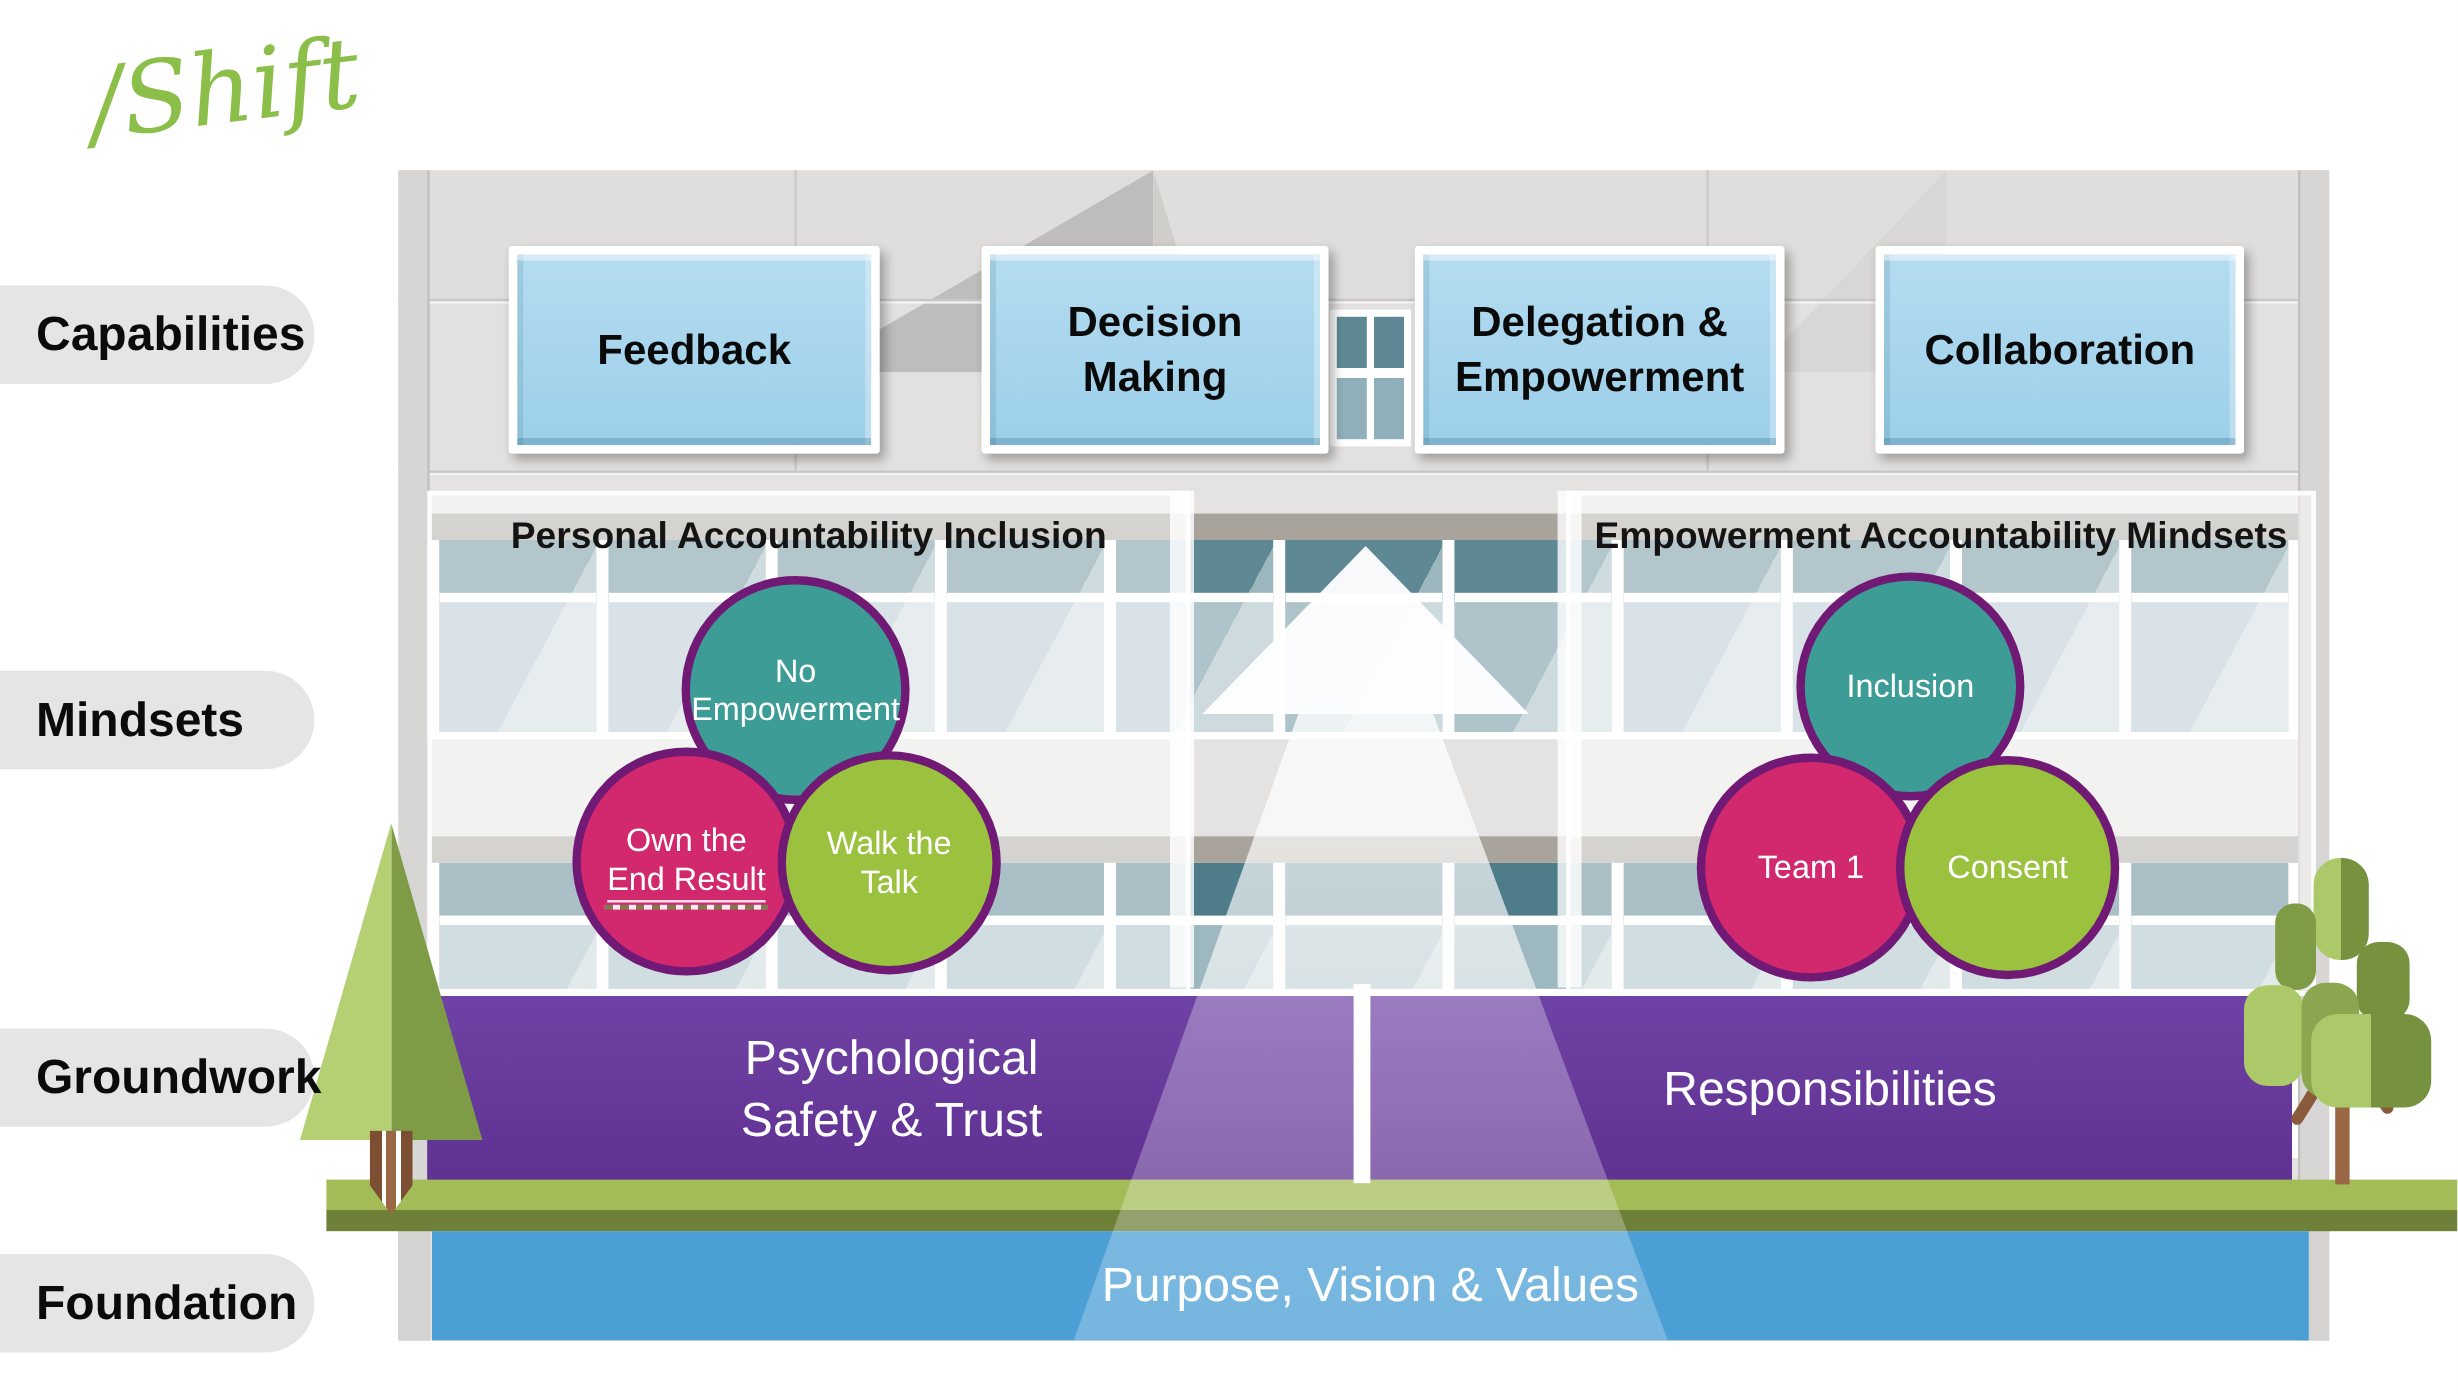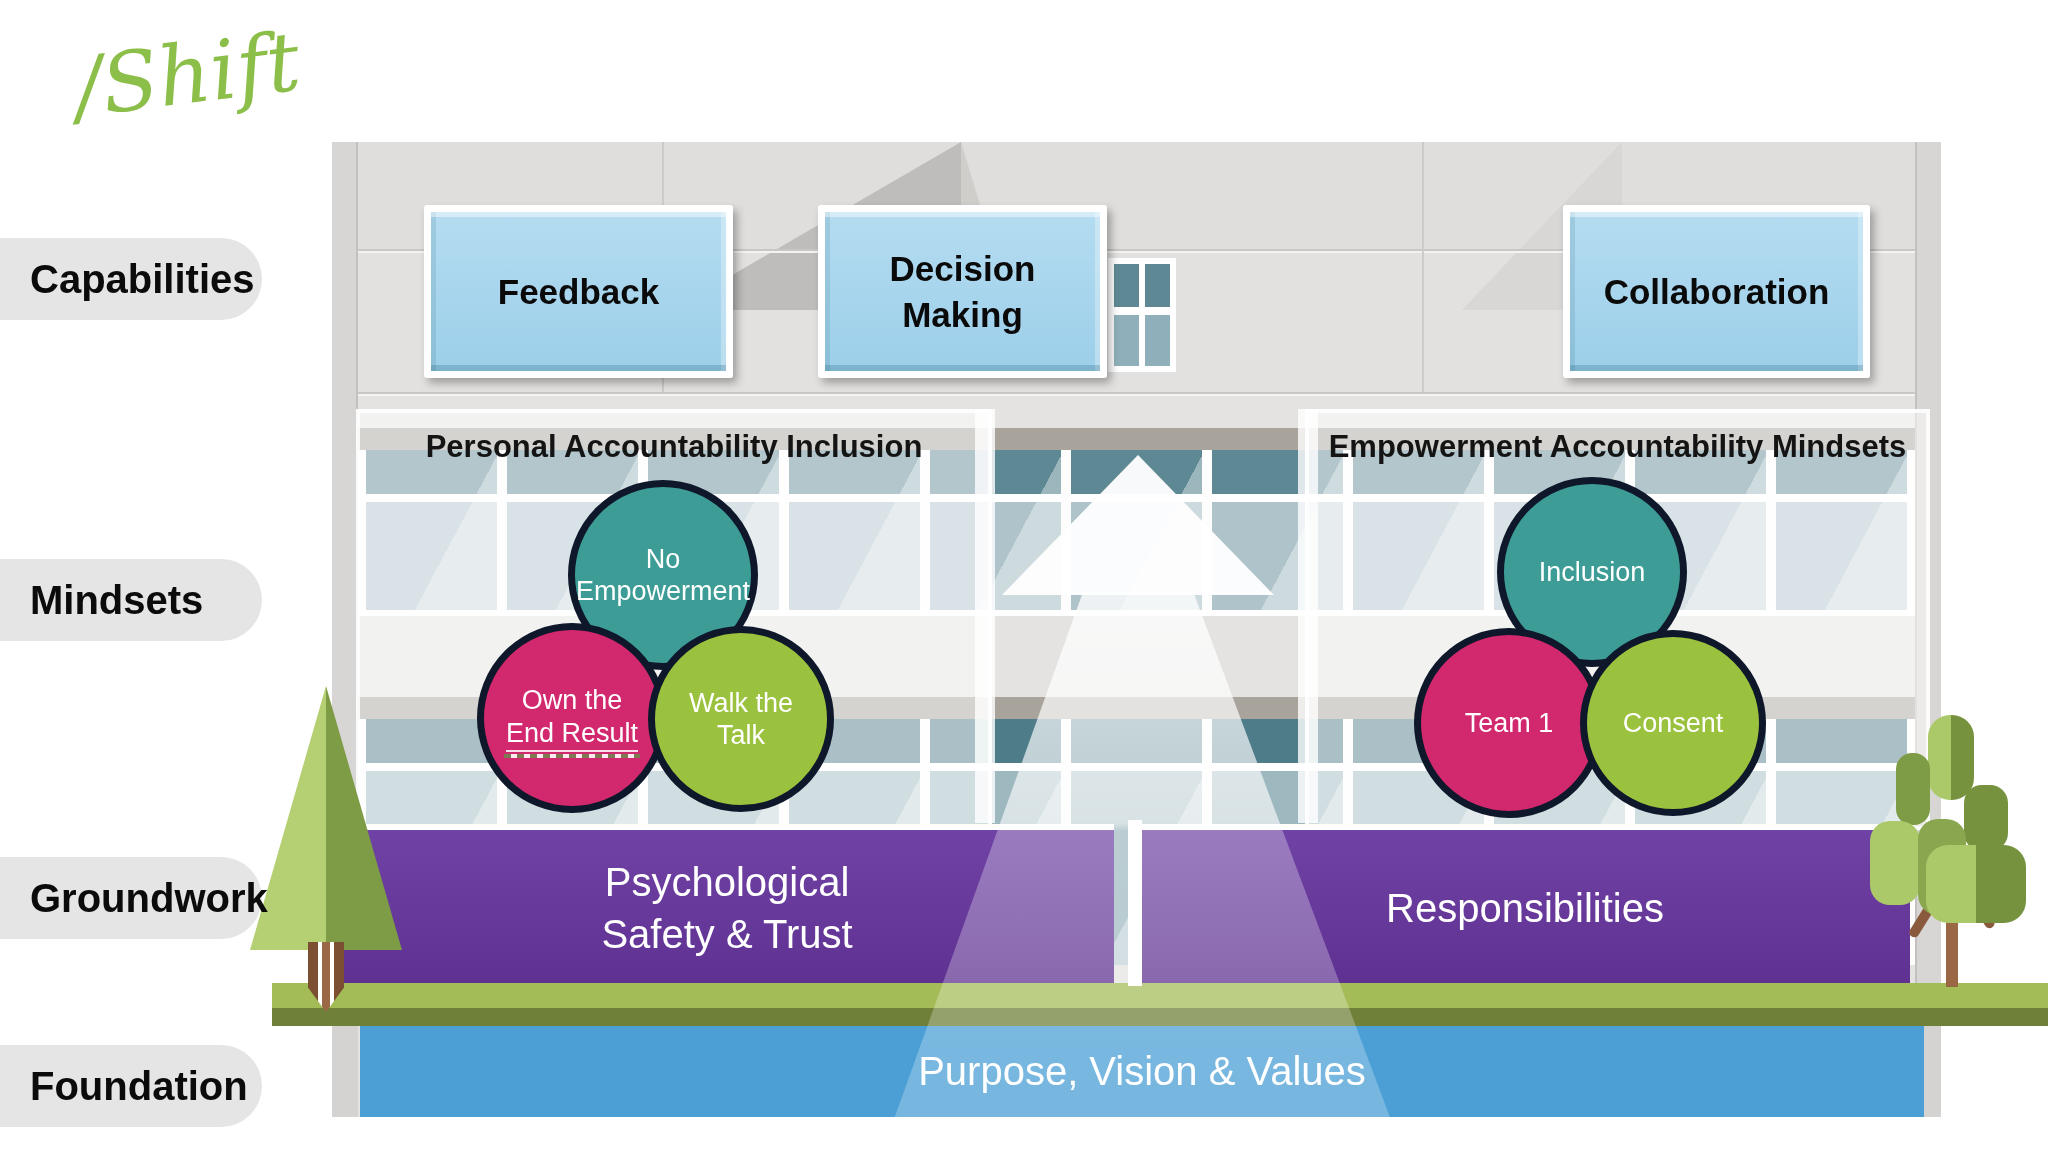--- a/index.html
+++ b/index.html
@@ -54,21 +54,21 @@
              display:flex;gap:6px;padding:6px;box-sizing:border-box;}
   .midwindow div{flex:1;background:linear-gradient(180deg,#5E8994 0 42%,#fff 42% 50%,#8FB0BA 50%);}
 
   
   .panel{position:absolute;top:409px;height:421px;background:rgba(255,255,255,.52);
          border:4px solid rgba(255,255,255,.85);box-sizing:border-box;z-index:10;}
   .panel-heading{position:absolute;top:16px;left:0;width:100%;text-align:center;
                  font-size:31px;font-weight:bold;color:#141414;}
 
   
-  .circle{position:absolute;border-radius:50%;border:7px solid #0f172a;box-sizing:border-box;
+  .circle{position:absolute;border-radius:50%;border:7px solid #701a75;box-sizing:border-box;
           display:flex;flex-direction:column;align-items:center;justify-content:center;
           color:#fff;font-size:27px;line-height:1.2;text-align:center;z-index:20;}
   .c-teal{background:#3D9D96;}
   .c-pink{background:#D2286E;}
   .c-green{background:#9BC23E;}
   .squiggle{position:relative;border-bottom:2px solid rgba(255,255,255,.85);padding-bottom:1px;}
   .squiggle::after{content:"";position:absolute;left:-2px;right:-2px;bottom:-8px;height:4px;
         background:repeating-linear-gradient(90deg,#7d7950 0 7px,rgba(255,255,255,.9) 7px 13px);}
 
   
@@ -190,20 +190,23 @@
   <div class="pill" style="top:1045px">
       <span>Foundation</span>
     </div>
 
   <div class="capbox" style="left:424px;width:309px">
       <span>Feedback</span>
     </div>
   <div class="capbox" style="left:818px;width:289px">
       <span style="max-width:190px">Decision Making</span>
     </div>
+  <div class="capbox" style="left:1179px;width:308px">
+      <span style="max-width:280px">Delegation &amp; Empowerment</span>
+    </div>
   <div class="capbox" style="left:1563px;width:307px">
       <span>Collaboration</span>
     </div>
 
   <div class="panel" style="left:356px;width:636px">
     <div class="panel-heading">Personal Accountability Inclusion</div>
   </div>
   <div class="panel" style="left:1305px;width:625px">
     <div class="panel-heading">Empowerment Accountability Mindsets</div>
   </div>
@@ -224,21 +227,21 @@
   <div class="circle c-teal" style="left:1497px;top:477px;width:190px;height:190px">
     <span>Inclusion</span>
   </div>
   <div class="circle c-pink" style="left:1414px;top:628px;width:190px;height:190px">
     <span>Team 1</span>
   </div>
   <div class="circle c-green" style="left:1580px;top:630px;width:186px;height:186px">
     <span>Consent</span>
   </div>
 
-  <div class="pbar" style="left:340px;width:774px">
+  <div class="pbar" style="left:356px;width:774px">
     <span>Psychological</span>
     <span>Safety &amp; Trust</span>
   </div>
   <div class="pbar" style="left:1140px;width:770px">
     <span>Responsibilities</span>
   </div>
   <div class="pbar-divider"></div>
 
   <div class="grass"></div>
   <div class="wallstub" style="left:332px"></div>

